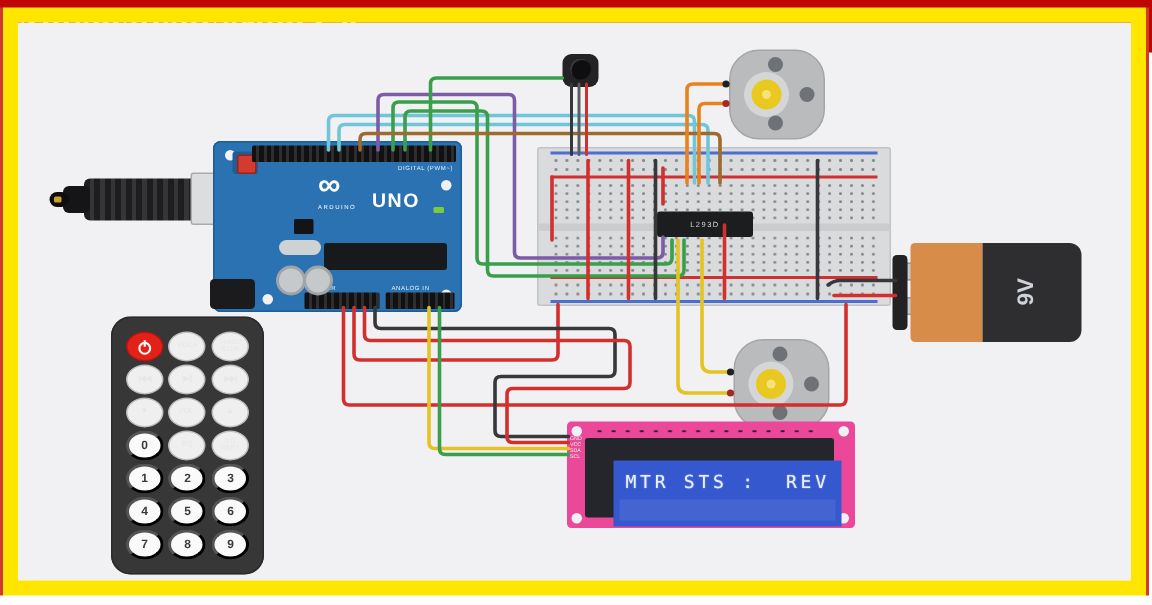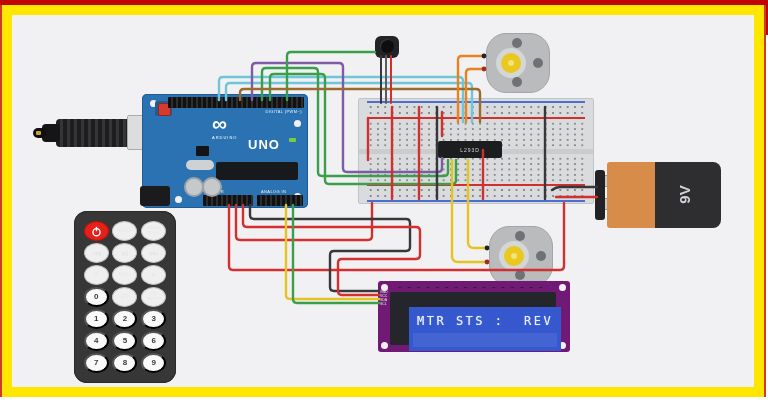--- a/index.html
+++ b/index.html
@@ -29,21 +29,21 @@
   .pinheader{position:absolute;background:repeating-linear-gradient(90deg,#111 0 3px,#2e2e30 3px 5px);border-radius:1px;}
   #ard-hdr-top{left:26px;top:3px;width:136px;height:11px;}
   #ard-hdr-pwr{left:61px;top:101px;width:50px;height:11px;}
   #ard-hdr-an{left:115px;top:101px;width:46px;height:11px;}
   .ard-label{position:absolute;color:#E8F1F8;font-size:4px;letter-spacing:.4px;}
   #lbl-digital{left:80px;top:15px;width:80px;text-align:right;}
   #lbl-power{left:65px;top:95px;}
   #lbl-analog{left:119px;top:95px;}
   #ard-infinity{position:absolute;left:70px;top:20px;color:#fff;font-size:21px;line-height:20px;font-weight:bold;}
   #ard-brand{position:absolute;left:70px;top:41px;color:#fff;font-size:4px;letter-spacing:1px;}
-  #ard-model{position:absolute;left:106px;top:43px;color:#fff;font-size:13px;letter-spacing:1px;font-weight:bold;}
+  #ard-model{position:absolute;left:106px;top:32px;color:#fff;font-size:13px;letter-spacing:1px;font-weight:bold;}
   #ard-led-on{position:absolute;left:147px;top:44px;width:7px;height:4px;background:#7CCB3F;border-radius:1px;}
   #ard-usb-chip{position:absolute;left:54px;top:52px;width:13px;height:10px;background:#141416;border-radius:1px;}
   #ard-crystal{position:absolute;left:44px;top:66px;width:28px;height:10px;background:#CFD2D4;border-radius:5px;}
   #ard-dip{position:absolute;left:74px;top:68px;width:82px;height:18px;background:#17191C;border-radius:2px;}
   .cap{position:absolute;width:16px;height:16px;border-radius:50%;background:#C6C9CB;border:2px solid #9FA4A7;}
   #cap1{left:42px;top:83px;} #cap2{left:60px;top:83px;}
   #ard-jack{position:absolute;left:-2px;top:92px;width:30px;height:20px;background:#1B1B1D;border-radius:3px;}
 
   
   #breadboard{left:358px;top:98px;width:234px;height:104px;background:#DADBDC;border:1px solid #C2C3C5;border-radius:2px;}
@@ -74,21 +74,21 @@
   
   #battery{left:595px;top:162px;width:126px;height:66px;}
   #batt-clip{position:absolute;left:0;top:8px;width:10px;height:50px;background:#222224;border-radius:3px;}
   .batt-term{position:absolute;left:9px;width:11px;height:10px;background:#C7C9CB;border:1px solid #97999B;}
   #batt-term-a{top:13px;} #batt-term-b{top:36px;}
   #batt-orange{position:absolute;left:12px;top:0;width:48px;height:66px;background:#D78C4A;border-radius:3px 0 0 3px;}
   #batt-black{position:absolute;left:60px;top:0;width:66px;height:66px;background:#2E2E30;border-radius:0 8px 8px 0;}
   #batt-label{position:absolute;left:20px;top:24px;color:#CFD2D6;font-size:15px;font-weight:bold;transform:rotate(-90deg);}
 
   
-  #lcd{left:378px;top:281px;width:192px;height:71px;background:#701a75;border-radius:3px;}
+  #lcd{left:378px;top:281px;width:192px;height:71px;background:#ec4899;border-radius:3px;}
   #lcd-pins{position:absolute;left:17px;top:4px;width:150px;height:5px;background-image:radial-gradient(#1E2227 1.2px,transparent 1.6px);background-size:9.4px 5px;}
   #lcd-bezel{position:absolute;left:12px;top:11px;width:166px;height:53px;background:#24262C;border-radius:2px;}
   #lcd-screen{position:absolute;left:19px;top:15px;width:152px;height:44px;background:#3558CE;}
   #lcd-text{position:absolute;left:8px;top:7px;color:#EAF0FD;font-family:"DejaVu Sans Mono",monospace;font-size:12px;letter-spacing:2.5px;white-space:pre;text-shadow:0 0 1px #aebdf0;}
   #lcd-row2{position:absolute;left:4px;top:26px;width:144px;height:14px;background:rgba(255,255,255,0.08);}
   .lcd-screw{position:absolute;width:7px;height:7px;border-radius:50%;background:#F1F1F3;}
   .lcd-pinlbl{position:absolute;left:2px;color:#DFF3E2;font-size:3.5px;line-height:4px;}
 
   
   #remote{left:74px;top:211px;width:102px;height:172px;background:#373737;border-radius:13px;box-shadow:0 0 0 1px #2a2a2a inset;display:grid;grid-template-columns:repeat(3,1fr);align-items:center;justify-items:center;padding:9px 8px;box-sizing:border-box;z-index:12;}

